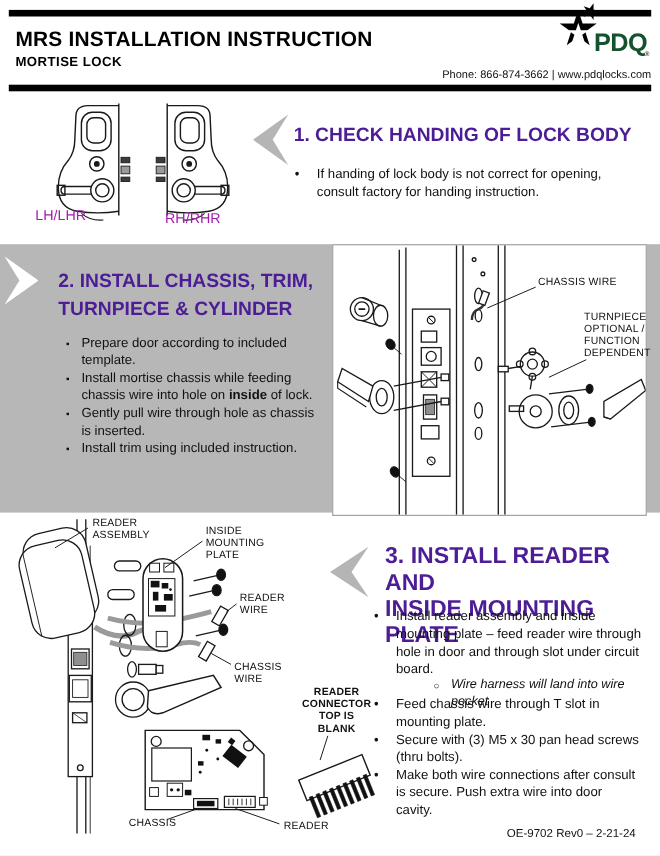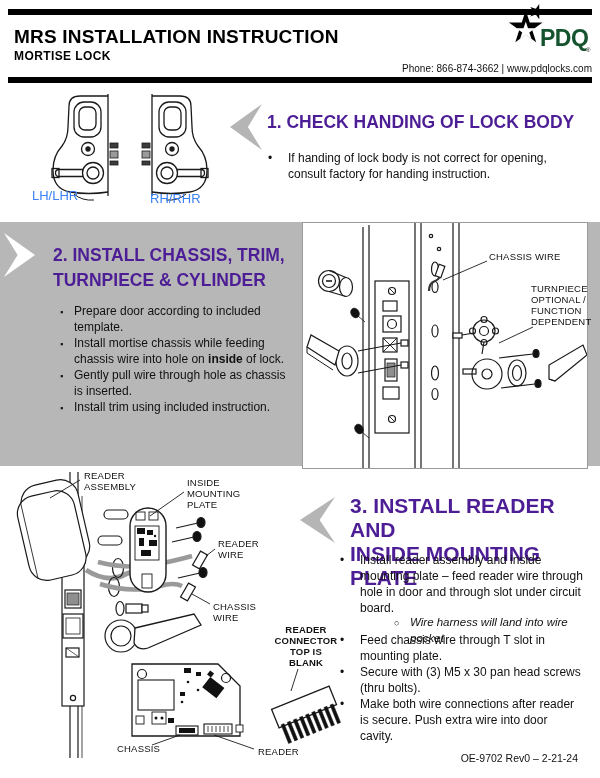--- a/index.html
+++ b/index.html
@@ -21,21 +21,21 @@
   .bg.circ::before{content:"\25CB";font-size:9px}
   .bt{font-size:12px;line-height:16px;white-space:pre-line}
   .bt.it{font-style:italic;font-size:11.5px}
   .chev{position:absolute}
   .chev-left{background:#b5b5b5;-webkit-clip-path:polygon(100% 0,0 50%,100% 100%,56% 50%);clip-path:polygon(100% 0,0 50%,100% 100%,56% 50%)}
   .chev-right{background:#ffffff;-webkit-clip-path:polygon(0 0,100% 50%,0 100%,44% 50%);clip-path:polygon(0 0,100% 50%,0 100%,44% 50%)}
   .panel{position:absolute;left:0;top:222px;width:600px;height:244px;background:#b7b7b7}
   .diagbox{position:absolute;left:302px;top:222px;width:286px;height:247px;background:#fff;border:1px solid #9a9a9a;box-sizing:border-box}
   .dlabel{position:absolute;font-size:9.5px;line-height:11px;color:#111;letter-spacing:0.2px;white-space:pre-line}
   .dlabel.bold{font-weight:bold;text-align:center}
-  .locklabel{position:absolute;font-size:13px;color:#3b82f6}
+  .locklabel{position:absolute;font-size:13px;color:#a21caf}
   .footer{position:absolute;right:22px;top:752px;font-size:10.5px;color:#111}
   .logo{position:absolute;left:506px;top:15px;width:86px;height:48px}
   .logo .star-big{position:absolute;left:0px;top:-10px;font-size:44px;color:#000;line-height:1}
   .logo .star-top{position:absolute;left:22px;top:-14px;font-size:20px;color:#000;transform:rotate(18deg);line-height:1}
   .logo .star-white{position:absolute;left:9px;top:4px;font-size:24px;color:#fff;line-height:1}
   .logo .brand{position:absolute;left:34px;top:10px;font-size:23px;font-weight:bold;color:#14532d;letter-spacing:-0.5px}
   .logo .reg{position:absolute;left:80px;top:32px;font-size:6px;color:#000}
   svg{display:block}
 </style>
 </head>
@@ -419,19 +419,19 @@
     <span class="bt">Feed chassis wire through T slot in
 mounting plate.</span>
   </div>
   <div class="brow" style="left:340px;top:664px;width:256px">
     <span class="bg dot" style="width:20px"></span>
     <span class="bt">Secure with (3) M5 x 30 pan head screws
 (thru bolts).</span>
   </div>
   <div class="brow" style="left:340px;top:696px;width:256px">
     <span class="bg dot" style="width:20px"></span>
-    <span class="bt">Make both wire connections after reader
+    <span class="bt">Make both wire connections after consult
 is secure. Push extra wire into door
 cavity.</span>
   </div>
 
   <div class="footer">OE-9702 Rev0 – 2-21-24</div>
 </div>
 
 </body></html>

